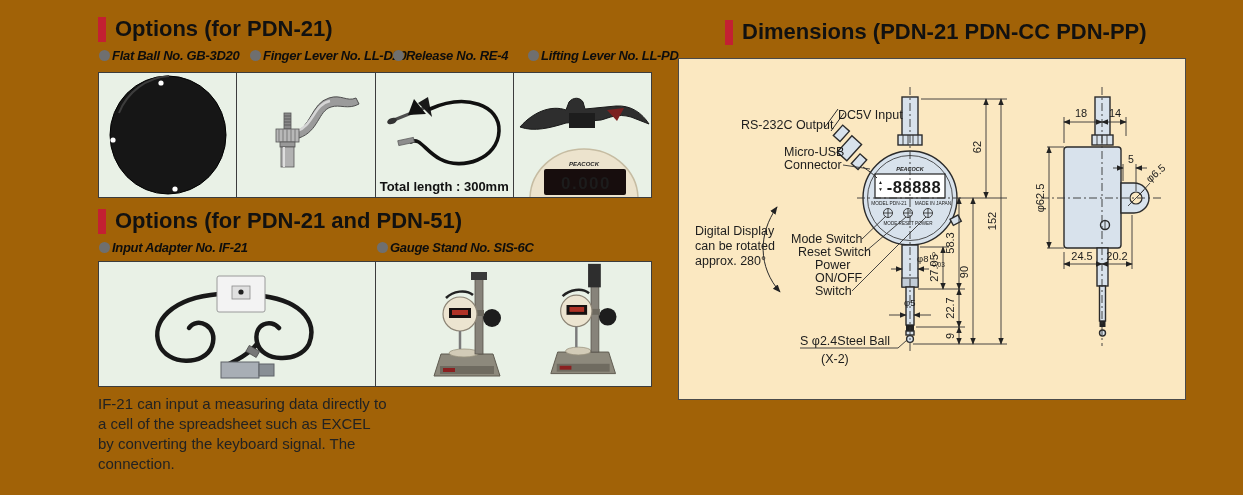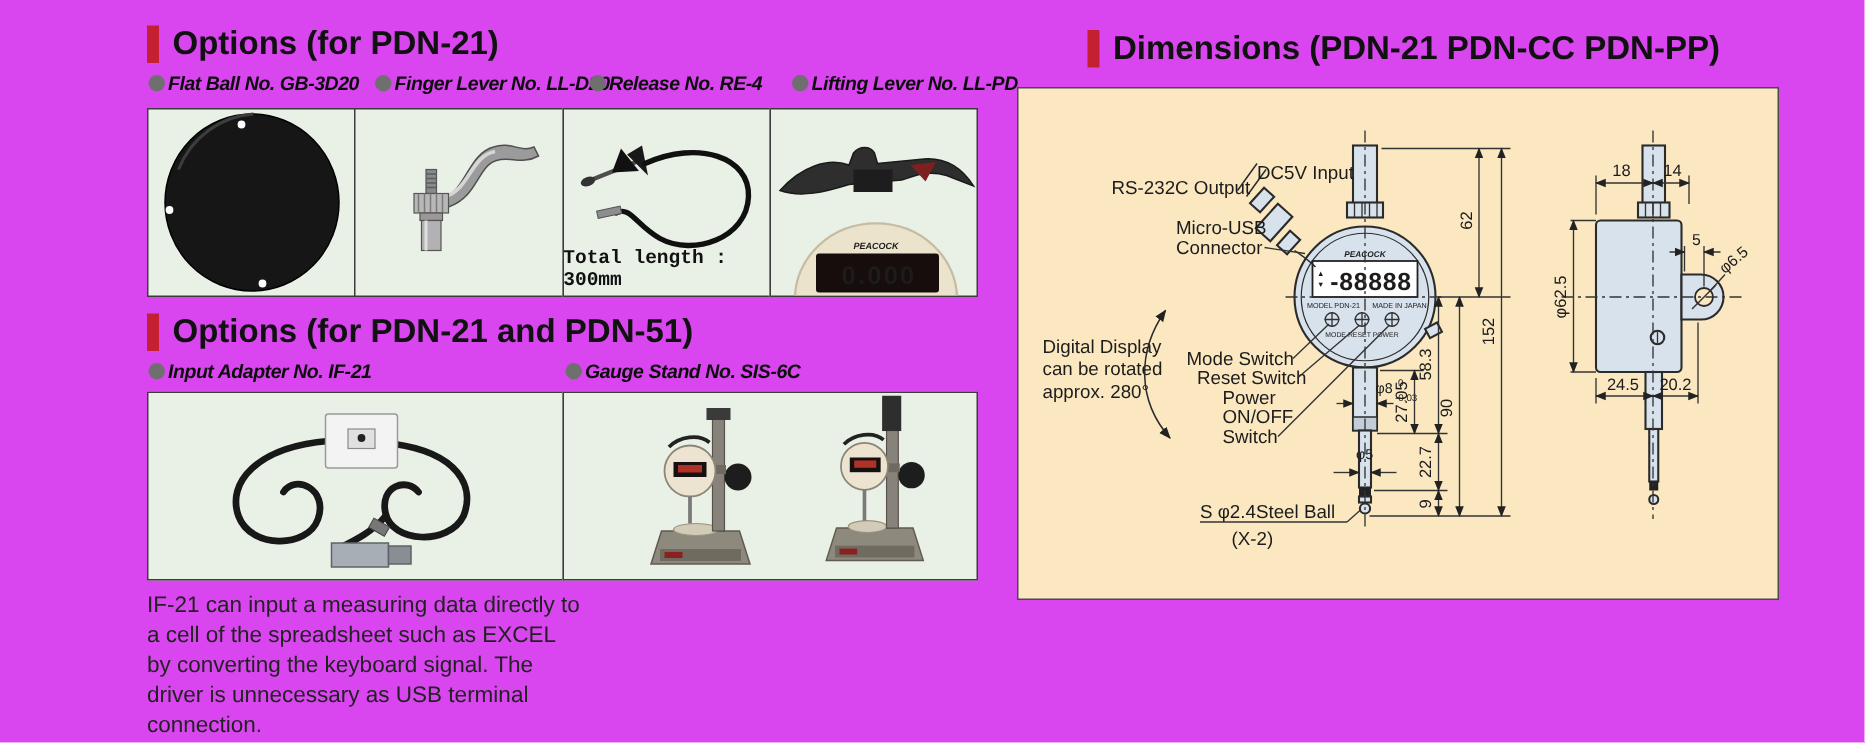--- a/index.html
+++ b/index.html
@@ -1,33 +1,33 @@
 <!DOCTYPE html>
 <html><head>
 <meta charset="utf-8">
 <style>
   html,body{margin:0;padding:0;background:#ffffff;}
-  #page{position:relative;width:1243px;height:495px;background:#d946ef;font-family:"Liberation Sans",sans-serif;overflow:hidden;}
+  #page{position:relative;width:1243px;height:495px;background:#a16207;font-family:"Liberation Sans",sans-serif;overflow:hidden;}
 
   
   .sec-head{display:flex;align-items:center;height:30px;}
   .redbar{width:8px;height:25px;background:#c32032;margin-right:9px;}
   .sec-title{font-size:22px;font-weight:bold;color:#111;letter-spacing:0px;}
 
   
   .bullets{position:relative;height:24px;}
   .bullet-item{position:absolute;top:4px;display:flex;align-items:center;white-space:nowrap;}
   .dot{width:11px;height:11px;border-radius:50%;background:#6f6f6f;margin-right:2px;flex:0 0 auto;}
   .blabel{font-size:13px;font-weight:bold;font-style:italic;color:#0d0d0d;letter-spacing:-0.3px;}
 
   
   .ptable{display:flex;width:554px;}
   .pcell{flex:1;height:124px;border:1px solid #3c3c3c;margin-left:-1px;background:#e9f1e6;position:relative;overflow:hidden;}
   .pcell:first-child{margin-left:0;}
-  .caption{position:absolute;bottom:3px;right:4px;font-size:13px;font-weight:bold;color:#111;font-family:Liberation Mono, monospace;}
+  .caption{position:absolute;bottom:3px;right:4px;font-size:13px;font-weight:bold;color:#111;}
 
   
   #left{position:absolute;left:98px;top:14px;width:556px;}
   #table1{margin-top:4px;}
   #sec2{margin-top:8px;}
   #table2{margin-top:1px;}
   #note{margin-top:7px;font-size:15px;line-height:20px;color:#222;}
 
   
   #right-head{position:absolute;left:681px;top:17px;padding-left:44px;}
@@ -186,21 +186,20 @@
             <line x1="84" y1="72" x2="84" y2="93" stroke="#7a7a7a" stroke-width="2.5"></line>
           </g>
         </svg>
       </div>
     </div>
 
     <div id="note">
       <div>IF-21 can input a measuring data directly to</div>
       <div>a cell of the spreadsheet such as EXCEL</div>
       <div>by converting the keyboard signal. The</div>
-      <div>driver is unnecessary as USB terminal</div>
       <div>connection.</div>
     </div>
   </div>
 
   <div id="right-head" class="sec-head">
     <div class="redbar"></div>
     <div class="sec-title">Dimensions (PDN-21 PDN-CC PDN-PP)</div>
   </div>
 
   <div id="dimbox">

